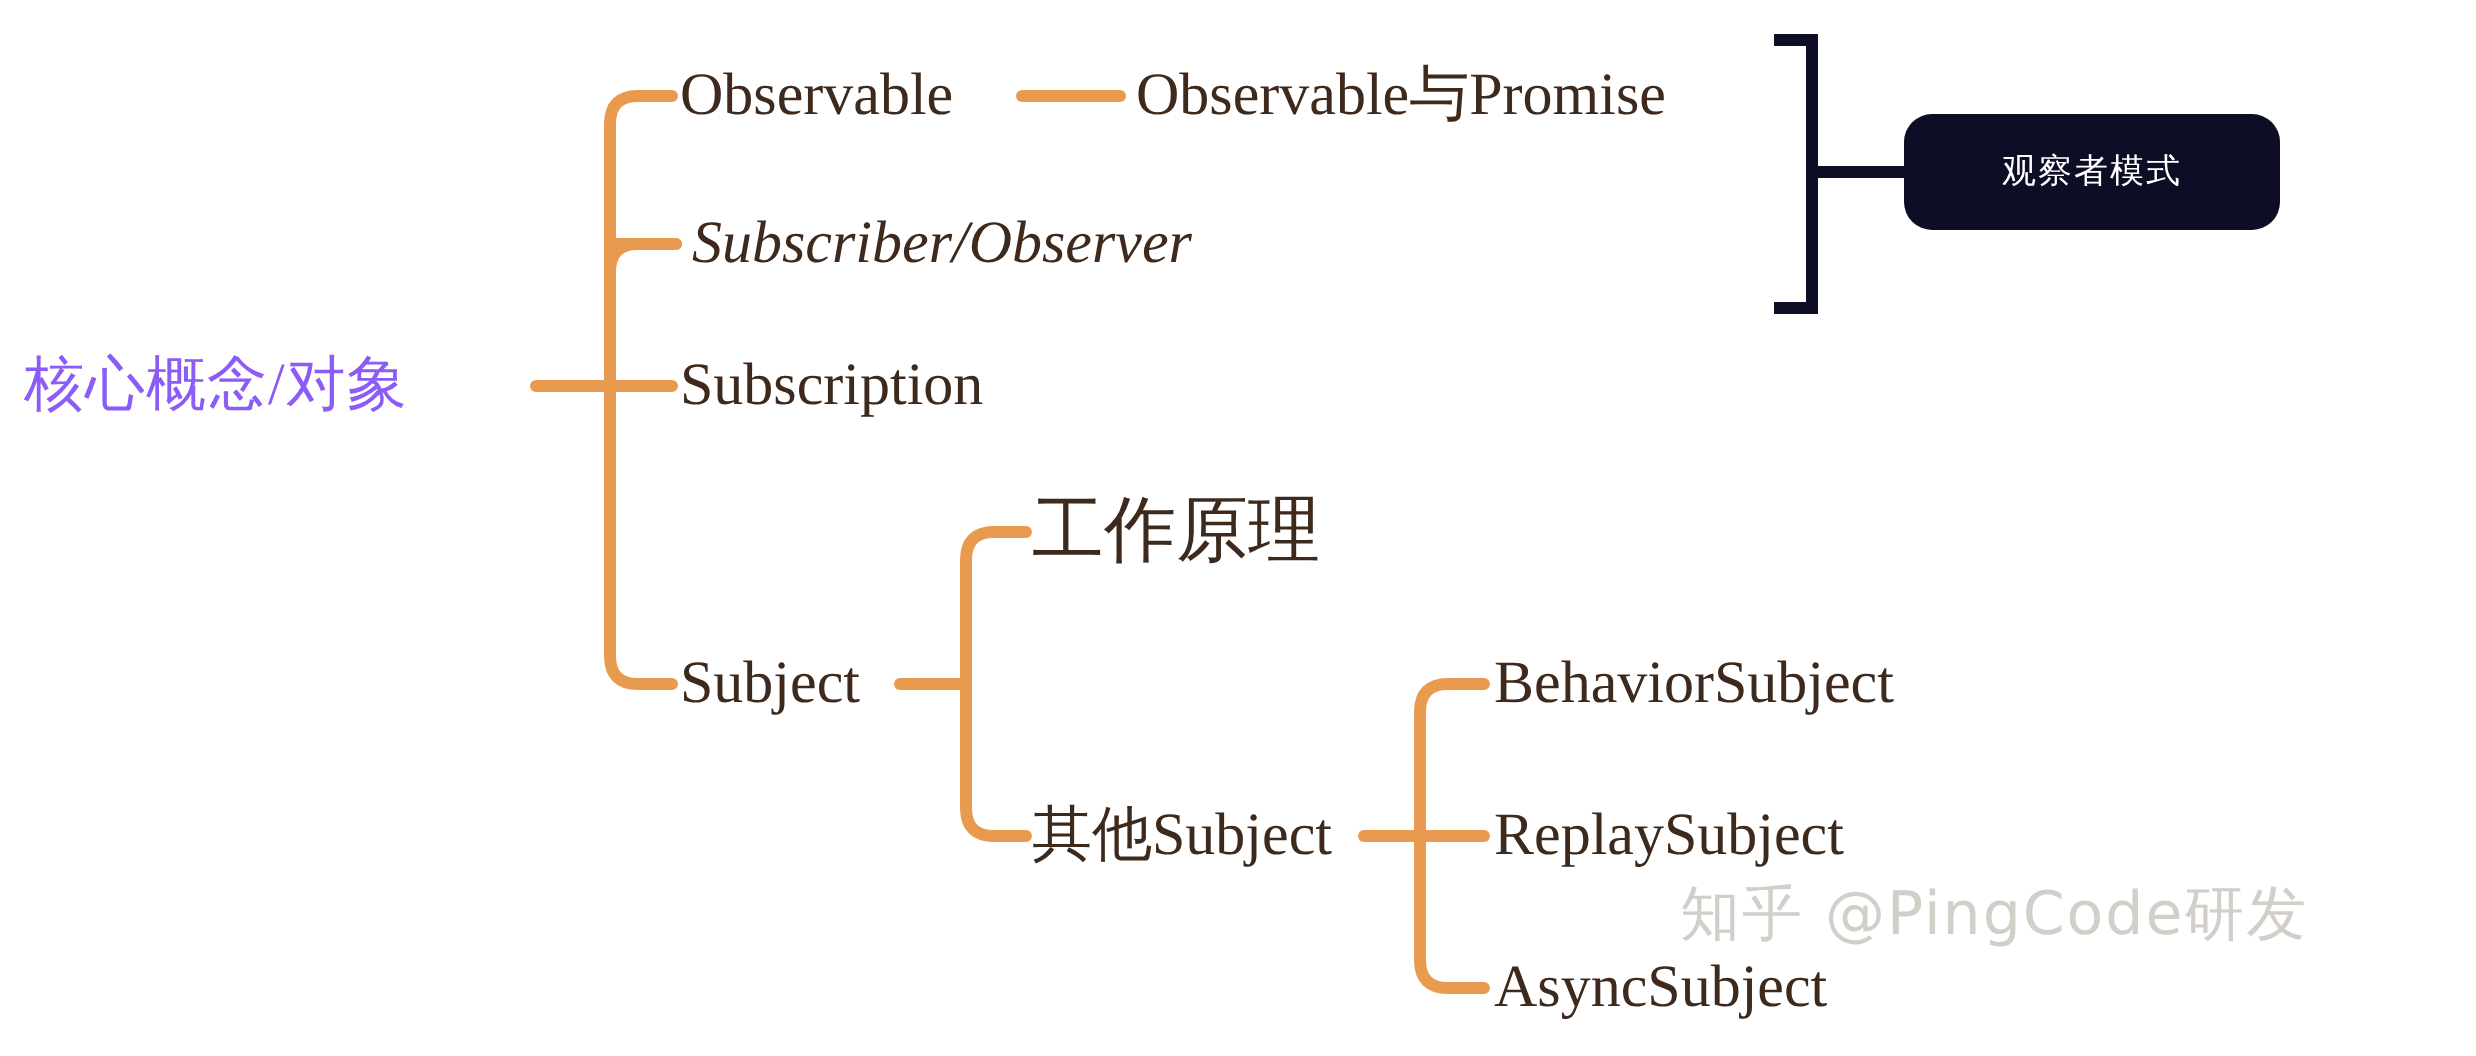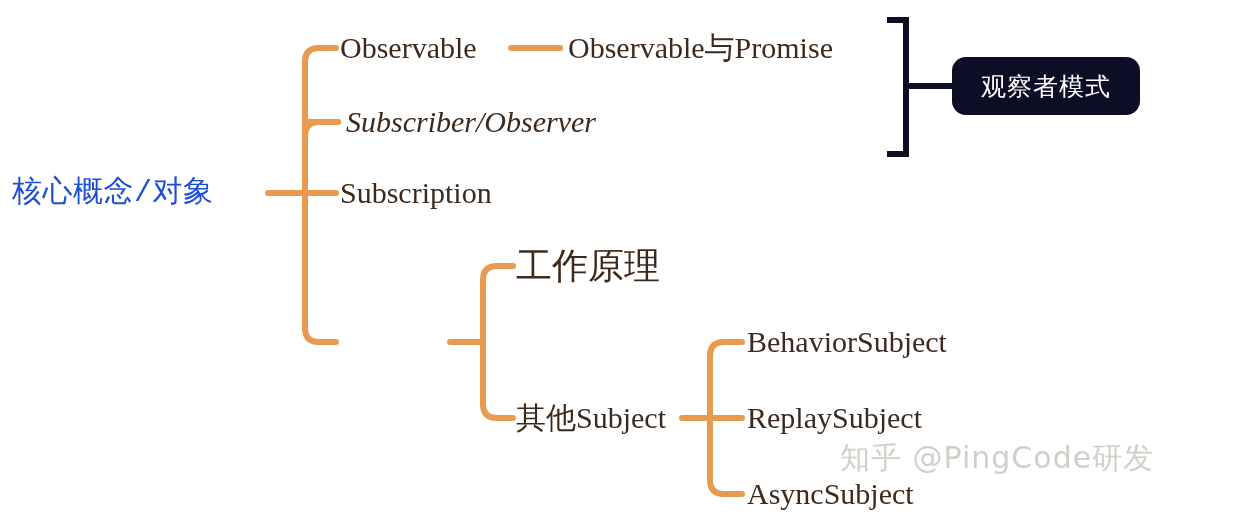--- a/index.html
+++ b/index.html
@@ -40,43 +40,43 @@
     font-family: "Liberation Serif", "DejaVu Serif", serif;
     font-size: 30px;
     text-align: center;
   }
   #root-label {
     position: absolute;
     left: 12px;
     top: 193px;
     transform: translateY(-50%);
     white-space: nowrap;
-    color: #1d4ed8;
-    font-family: Liberation Mono, monospace;
+    color: #8b5cf6;
+    font-family: Liberation Serif, serif;
     font-size: 30px;
     line-height: 1;
     letter-spacing: 0.5px;
   }
   #badge {
     position: absolute;
     left: 952px;
     top: 57px;
     width: 188px;
     height: 58px;
     border-radius: 14px;
     background: #0d0d26;
     display: flex;
     align-items: center;
     justify-content: center;
     box-sizing: border-box;
   }
   #badge-text {
     color: #ffffff;
     font-family: "DejaVu Sans", "Liberation Sans", sans-serif;
-    font-size: 25px;
+    font-size: 17px;
     line-height: 1;
     letter-spacing: 1px;
     white-space: nowrap;
   }
   #watermark {
     position: absolute;
     left: 840px;
     top: 443px;
     color: #d2cfc9;
     font-family: "DejaVu Sans", "Liberation Sans", sans-serif;
@@ -129,20 +129,21 @@
   <div id="root-label">核心概念/对象</div>
 
   <div class="node" style="left:340px; top:48px;">Observable</div>
 
   <div class="node mixed" style="left:568px; top:48px;">Observable与Promise</div>
 
   <div class="node" style="left:346px; top:122px;font-style:italic;">Subscriber/Observer</div>
 
   <div class="node" style="left:340px; top:193px;font-family:Liberation Serif, serif;">Subscription</div>
 
+  <div class="node" style="left:340px; top:342px;">Subject</div>
 
   <div class="node cjk" style="left:516px; top:266px;">工作原理</div>
 
   <div class="node mixed" style="left:516px; top:418px;">其他Subject</div>
 
   <div class="node" style="left:747px; top:342px;">BehaviorSubject</div>
 
   <div class="node" style="left:747px; top:494px;">AsyncSubject</div>
 
   <div class="node" style="left:747px; top:418px;">ReplaySubject</div>

